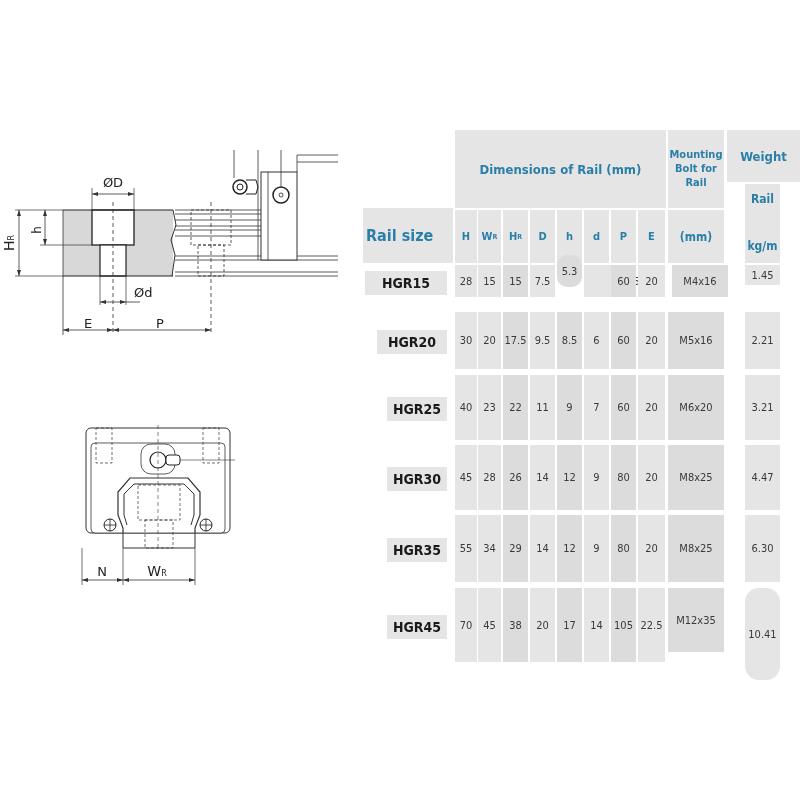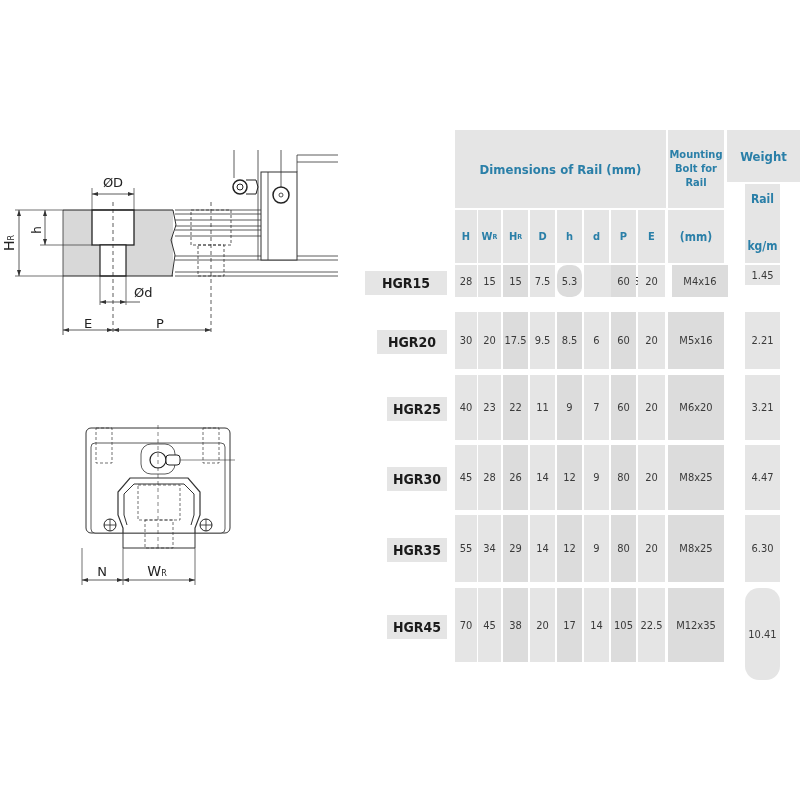--- a/index.html
+++ b/index.html
@@ -143,20 +143,21 @@
 <div class="tbl" style="left:0;top:0;width:800px;height:800px">
 
   <div class="cell bg-a hdr" style="left:455px;top:130px;width:211px;height:78px;font-size:13px">Dimensions of Rail (mm)</div>
   <div class="cell bg-a hdr center" style="left:668px;top:130px;width:56px;height:78px;font-size:11px;flex-direction:column">
     <span>Mounting</span>
     <span>Bolt for</span>
     <span>Rail</span>
   </div>
   <div class="cell bg-a hdr" style="left:727px;top:130px;width:73px;height:52px;font-size:13px">Weight</div>
 
+  <div class="cell bg-a hdr" style="left:363px;top:208px;width:90px;height:55px;font-size:16px;justify-content:flex-start;padding-left:3px">Rail size</div>
   <div class="cell bg-a hdr" style="left:455px;top:210px;width:22px;height:53px">H</div>
   <div class="cell bg-a hdr" style="left:478px;top:210px;width:23px;height:53px">
     <span>W</span>
       <span class="sub">R</span>
   </div>
   <div class="cell bg-a hdr" style="left:503px;top:210px;width:25px;height:53px">
     <span>H</span>
       <span class="sub">R</span>
   </div>
   <div class="cell bg-a hdr" style="left:530px;top:210px;width:25px;height:53px">D</div>
@@ -169,21 +170,21 @@
   <div class="cell bg-a hdr" style="left:745px;top:228px;width:35px;height:35px;font-size:12px">kg/m</div>
   <div class="cell bg-a" style="left:745px;top:214px;width:35px;height:14px"></div>
 
   <div id="rows">
       <div>
         <div class="cell lbl bg-a" style="left: 365px; top: 270.5px; width: 82px; height: 24px;">HGR15</div>
         <div class="cell bg-a" style="left: 455px; top: 265px; width: 22px; height: 32px;">28</div>
         <div class="cell bg-a" style="left: 478px; top: 265px; width: 23px; height: 32px;">15</div>
         <div class="cell bg-c" style="left: 503px; top: 265px; width: 25px; height: 32px;">15</div>
         <div class="cell bg-a" style="left: 530px; top: 265px; width: 25px; height: 32px;">7.5</div>
-        <div class="cell bg-c" style="left: 557px; top: 265px; width: 25px; height: 32px; border-radius: 10px;">5.3</div>
+        <div class="cell bg-c" style="left: 557px; top: 255px; width: 25px; height: 32px; border-radius: 10px;">5.3</div>
         <div class="cell bg-a" style="left: 584px; top: 265px; width: 25px; height: 32px; padding-left: 48px;">4.5</div>
         <div class="cell bg-c" style="left: 611px; top: 265px; width: 25px; height: 32px;">60</div>
         <div class="cell bg-a" style="left: 638px; top: 265px; width: 27px; height: 32px;">20</div>
         <div class="cell bg-c" style="left: 672px; top: 265px; width: 56px; height: 32px;">M4x16</div>
         <div class="cell bg-a" style="left: 745px; top: 265px; width: 35px; height: 20px;">1.45</div>
       </div>
       <div>
         <div class="cell lbl bg-a" style="left: 377px; top: 330px; width: 70px; height: 24px;">HGR20</div>
         <div class="cell bg-a" style="left: 455px; top: 312px; width: 22px; height: 57px;">30</div>
         <div class="cell bg-a" style="left: 478px; top: 312px; width: 23px; height: 57px;">20</div>
@@ -238,17 +239,17 @@
       <div>
         <div class="cell lbl bg-a" style="left: 387px; top: 614.5px; width: 60px; height: 24px;">HGR45</div>
         <div class="cell bg-a" style="left: 455px; top: 588px; width: 22px; height: 74px;">70</div>
         <div class="cell bg-a" style="left: 478px; top: 588px; width: 23px; height: 74px;">45</div>
         <div class="cell bg-c" style="left: 503px; top: 588px; width: 25px; height: 74px;">38</div>
         <div class="cell bg-a" style="left: 530px; top: 588px; width: 25px; height: 74px;">20</div>
         <div class="cell bg-c" style="left: 557px; top: 588px; width: 25px; height: 74px;">17</div>
         <div class="cell bg-a" style="left: 584px; top: 588px; width: 25px; height: 74px;">14</div>
         <div class="cell bg-c" style="left: 611px; top: 588px; width: 25px; height: 74px;">105</div>
         <div class="cell bg-a" style="left: 638px; top: 588px; width: 27px; height: 74px;">22.5</div>
-        <div class="cell bg-c" style="left: 668px; top: 588px; width: 56px; height: 74px;">M12x35</div>
+        <div class="cell bg-c" style="left: 668px; top: 588px; width: 56px; height: 64px;">M12x35</div>
         <div class="cell bg-a" style="left: 745px; top: 588px; width: 35px; height: 92px; border-radius: 14px;">10.41</div>
       </div>
     </div>
 </div>
 
 </body></html>

